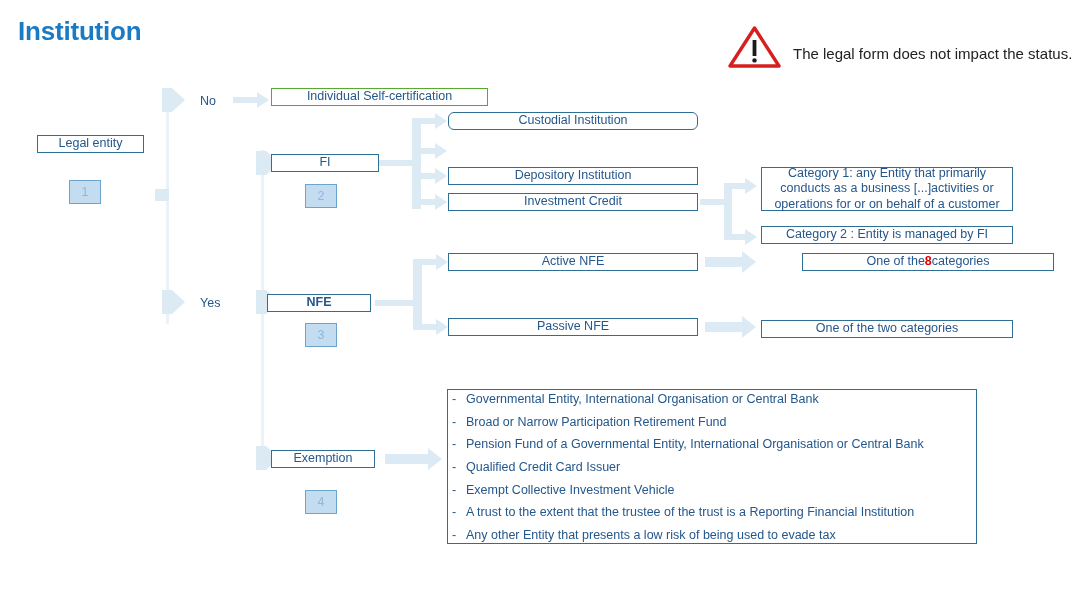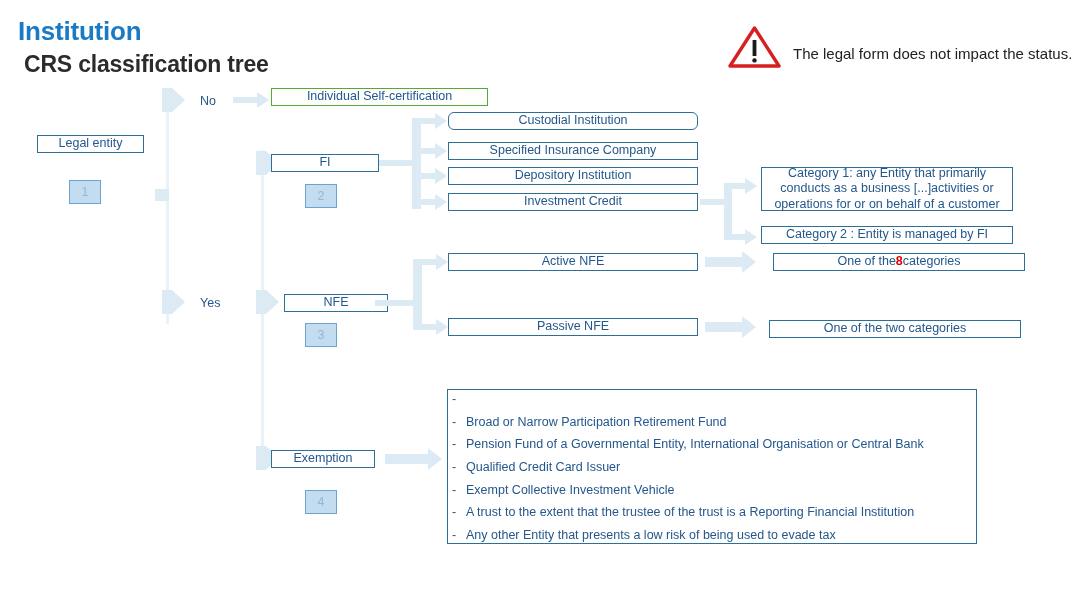--- a/index.html
+++ b/index.html
@@ -63,21 +63,20 @@
   .exdash{position:absolute;font-size:12.5px;color:#24578c;}
 
   .red{color:#e00000;font-weight:bold;}
 </style>
 </head>
 <body>
 
 <div class="stage">
 
   <div class="title-main">Institution</div>
-  <div class="title-sub">CRS classification tree</div>
 
   <svg class="warn-icon" viewBox="0 0 55 46">
     <polygon points="27.5,4 52,42 3,42" fill="#ffffff" stroke="#d81f1f" stroke-width="3.4" stroke-linejoin="round"></polygon>
     <rect x="25.6" y="16" width="3.8" height="16" fill="#1a1a1a"></rect>
     <circle cx="27.5" cy="36.4" r="2.2" fill="#1a1a1a"></circle>
   </svg>
   <div class="warn-note">The legal form does not impact the status.</div>
 
   <div class="pl2" style="left:166px;top:96px;width:3px;height:228px;"></div>
 
@@ -141,23 +140,20 @@
       <div class="head" style="left:23px;"></div>
   </div>
   <div class="harrow" style="left:412px;top:197px;width:36px;">
     <div class="stem" style="width:24px;"></div>
       <div class="head" style="left:23px;"></div>
   </div>
 
   <div class="box" style="left:448px;top:112px;width:250px;height:18px;border-radius:6px;">
     <span>Custodial Institution</span>
   </div>
-  <div class="box" style="left:448px;top:142px;width:250px;height:18px;">
-    <span>Specified Insurance Company</span>
-  </div>
   <div class="box" style="left:448px;top:167px;width:250px;height:18px;">
     <span>Depository Institution</span>
   </div>
   <div class="box" style="left:448px;top:193px;width:250px;height:18px;">
     <span>Investment Credit</span>
   </div>
 
   <div class="pl" style="left:700px;top:199px;width:24px;height:6px;"></div>
   <div class="pl" style="left:724px;top:183px;width:8px;height:54px;"></div>
   <div class="harrow" style="left:724px;top:181px;width:34px;">
@@ -169,21 +165,21 @@
       <div class="head" style="left:21px;"></div>
   </div>
 
   <div class="box" style="left:761px;top:167px;width:252px;height:44px;padding:0 4px;">
     <span>Category 1: any Entity that primarily conducts as a business [...]activities or operations for or on behalf of a customer</span>
   </div>
   <div class="box" style="left:761px;top:226px;width:252px;height:18px;">
     <span>Category 2 : Entity is managed by FI</span>
   </div>
 
-  <div class="box" style="left:284px;top:294px;width:104px;height:18px;">
+  <div class="box" style="left:267px;top:294px;width:104px;height:18px;font-weight:bold;">
     <span>NFE</span>
   </div>
   <div class="badge" style="left:305px;top:323px;">
     <span>3</span>
   </div>
 
   <div class="pl" style="left:375px;top:300px;width:38px;height:6px;"></div>
   <div class="pl" style="left:413px;top:260px;width:9px;height:70px;"></div>
   <div class="harrow" style="left:413px;top:257px;width:36px;">
     <div class="stem" style="width:24px;"></div>
@@ -203,44 +199,45 @@
 
   <div class="farrow" style="left:705px;top:251px;width:52px;height:22px;">
     <div class="fstem" style="width:38px;"></div>
       <div class="fhead" style="left:37px;"></div>
   </div>
   <div class="farrow" style="left:705px;top:316px;width:52px;height:22px;">
     <div class="fstem" style="width:38px;"></div>
       <div class="fhead" style="left:37px;"></div>
   </div>
 
-  <div class="box" style="left:773px;top:253px;width:252px;height:18px;">
+  <div class="box" style="left:802px;top:253px;width:252px;height:18px;">
     <span>One of the </span>
       <span class="red">8</span>
       <span> categories</span>
   </div>
-  <div class="box" style="left:761px;top:320px;width:252px;height:18px;margin-left:8px;">
+  <div class="box" style="left:761px;top:320px;width:252px;height:18px;">
     <span>One of the two categories</span>
   </div>
 
   <div class="box" style="left:271px;top:450px;width:104px;height:18px;">
     <span>Exemption</span>
   </div>
   <div class="badge" style="left:305px;top:490px;">
     <span>4</span>
   </div>
 
   <div class="farrow" style="left:385px;top:448px;width:60px;height:22px;">
     <div class="fstem" style="width:44px;"></div>
       <div class="fhead" style="left:43px;"></div>
   </div>
 
   <div class="exbox" style="left:447px;top:389px;width:530px;height:155px;">
   </div>
   <div class="exdash" style="left:452px;top:392px;">-</div>
+  <div class="exrow" style="left:466px;top:392px;">Governmental Entity, International Organisation or Central Bank</div>
   <div class="exdash" style="left:452px;top:415px;">-</div>
   <div class="exrow" style="left:466px;top:415px;">Broad or Narrow Participation Retirement Fund</div>
   <div class="exdash" style="left:452px;top:437px;">-</div>
   <div class="exrow" style="left:466px;top:437px;">Pension Fund of a Governmental Entity, International Organisation or Central Bank</div>
   <div class="exdash" style="left:452px;top:460px;">-</div>
   <div class="exrow" style="left:466px;top:460px;">Qualified Credit Card Issuer</div>
   <div class="exdash" style="left:452px;top:483px;">-</div>
   <div class="exrow" style="left:466px;top:483px;">Exempt Collective Investment Vehicle</div>
   <div class="exdash" style="left:452px;top:505px;">-</div>
   <div class="exrow" style="left:466px;top:505px;">A trust to the extent that the trustee of the trust is a Reporting Financial Institution</div>

